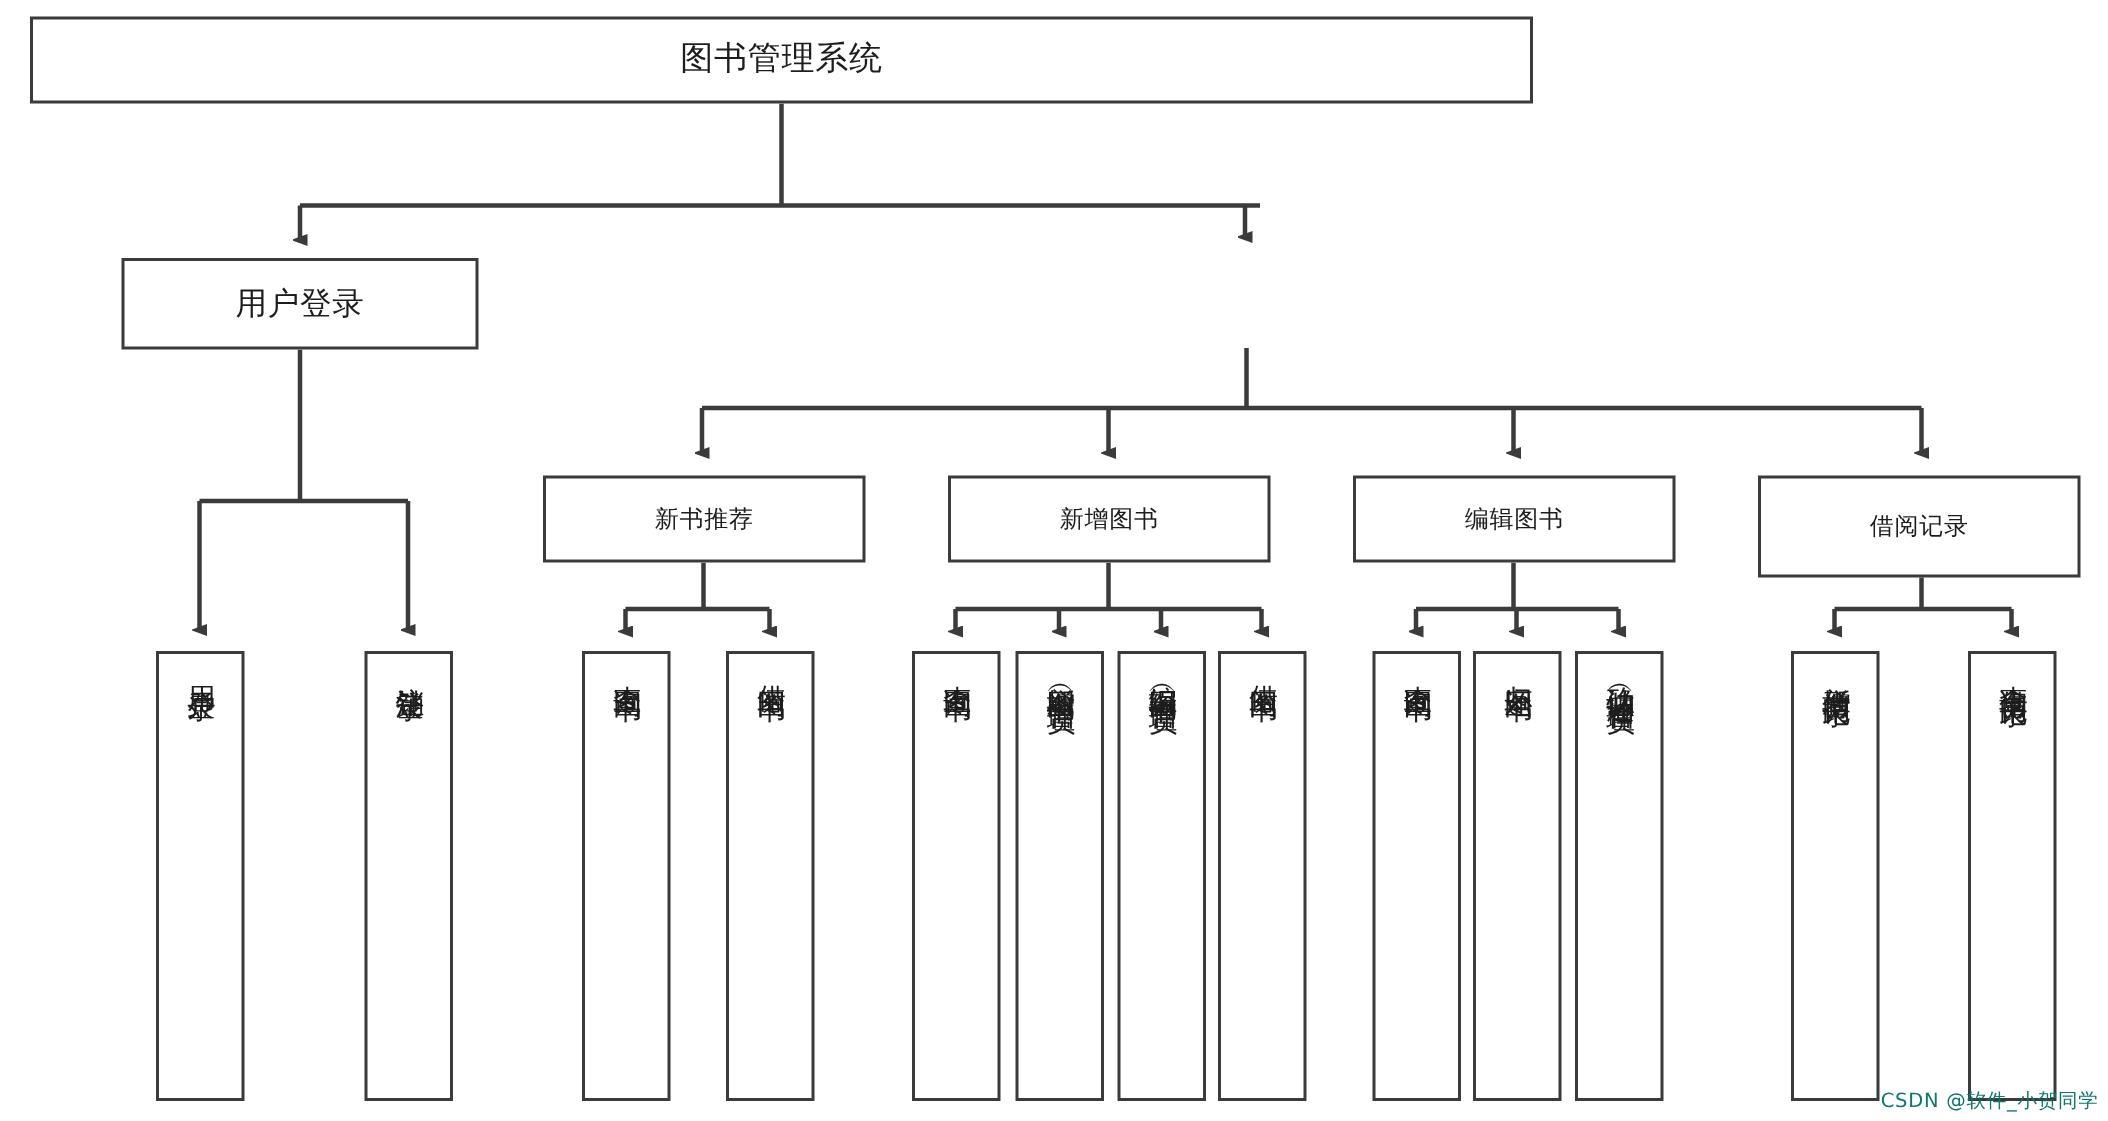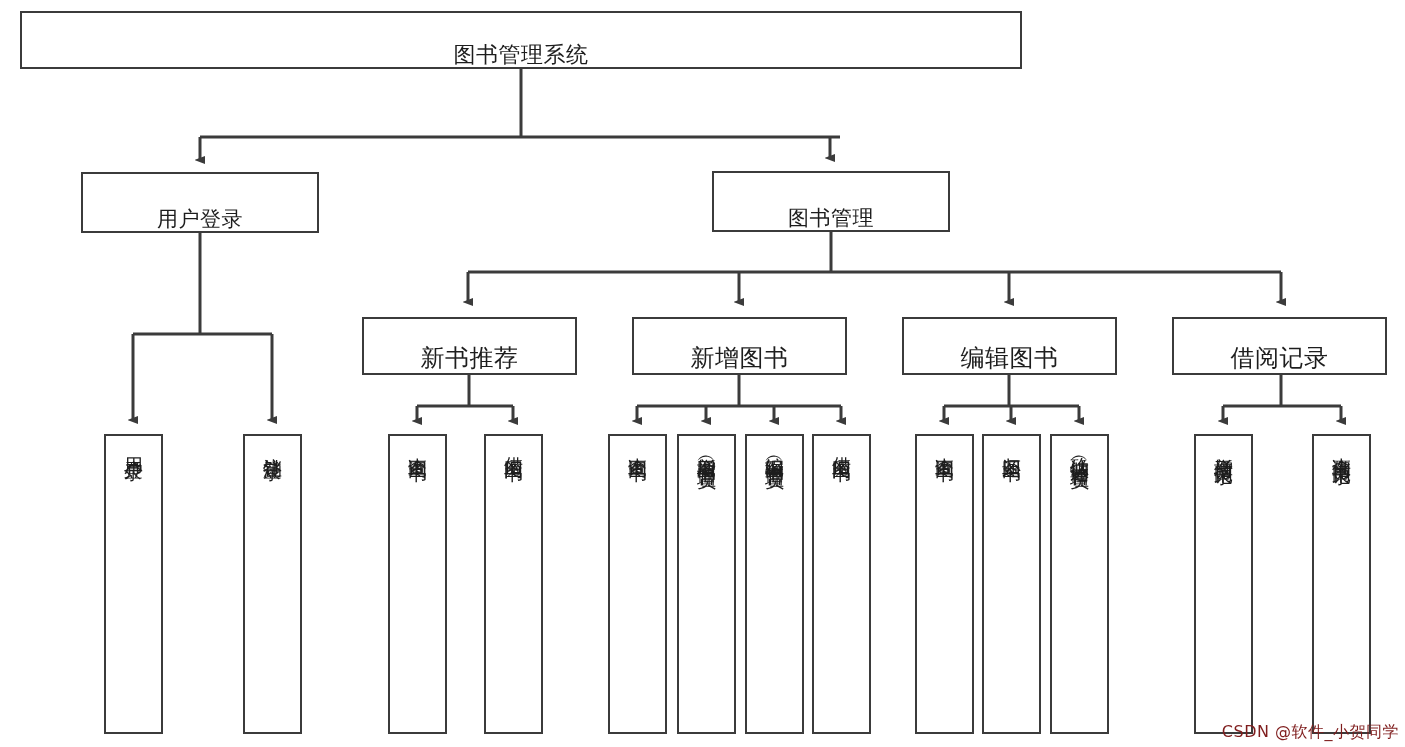--- a/index.html
+++ b/index.html
@@ -25,53 +25,53 @@
     height: 747px;
     pointer-events: none;
   }
   .node {
     position: absolute;
     box-sizing: border-box;
     border: 2.5px solid #3b3b3b;
     background: #ffffff;
     color: #1d1d1d;
     display: flex;
-    align-items: flex-end;
+    align-items: center;
     justify-content: center;
     text-align: center;
   }
   .node-label {
     display: block;
     font-size: 21px;
     line-height: 1.15;
     letter-spacing: 0.5px;
     color: #1d1d1d;
   }
   .node.root .node-label { font-size: 22px; }
   .node.level2 .node-label { font-size: 21px; }
-  .node.level3 .node-label { font-size: 24px; }
+  .node.level3 .node-label { font-size: 16px; }
   .node.leaf {
     align-items: flex-start;
     justify-content: center;
     padding-top: 6px;
   }
   .node.leaf .node-label {
     writing-mode: vertical-rl;
     text-orientation: upright;
     font-size: 19px;
     line-height: 1.25;
     letter-spacing: 2px;
     white-space: nowrap;
   }
   .watermark {
     position: absolute;
     right: 6px;
     bottom: 4px;
-    font-size: 16px;
-    color: #7f1d1d;
+    font-size: 13px;
+    color: #0f766e;
     letter-spacing: 0.5px;
     white-space: nowrap;
   }
 </style>
 </head>
 <body>
 
 <div id="canvas">
 
   <svg class="wires" viewBox="0 0 1405 747" xmlns="http://www.w3.org/2000/svg">
@@ -125,37 +125,34 @@
   </svg>
 
   <div class="node root" style="left:20px; top:11px; width:1002px; height:58px;">
     <span class="node-label">图书管理系统</span>
   </div>
 
   <div class="node level2" style="left:81px; top:172px; width:238px; height:61px;">
     <span class="node-label">用户登录</span>
   </div>
 
-  <div class="node level2" style="left:712px; top:171px; width:238px; height:61px;">
-    <span class="node-label">图书管理</span>
-  </div>
 
   <div class="node level3" style="left:362px; top:317px; width:215px; height:58px;">
     <span class="node-label">新书推荐</span>
   </div>
 
   <div class="node level3" style="left:632px; top:317px; width:215px; height:58px;">
     <span class="node-label">新增图书</span>
   </div>
 
   <div class="node level3" style="left:902px; top:317px; width:215px; height:58px;">
     <span class="node-label">编辑图书</span>
   </div>
 
-  <div class="node level3" style="left:1172px; top:317px; width:215px; height:58px;">
+  <div class="node level3" style="left:1172px; top:317px; width:215px; height:68px;">
     <span class="node-label">借阅记录</span>
   </div>
 
   <div class="node leaf" style="left:104px; top:434px; width:59px; height:300px;">
     <span class="node-label">用户登录</span>
   </div>
   <div class="node leaf" style="left:243px; top:434px; width:59px; height:300px;">
     <span class="node-label">注销登录</span>
   </div>
 

